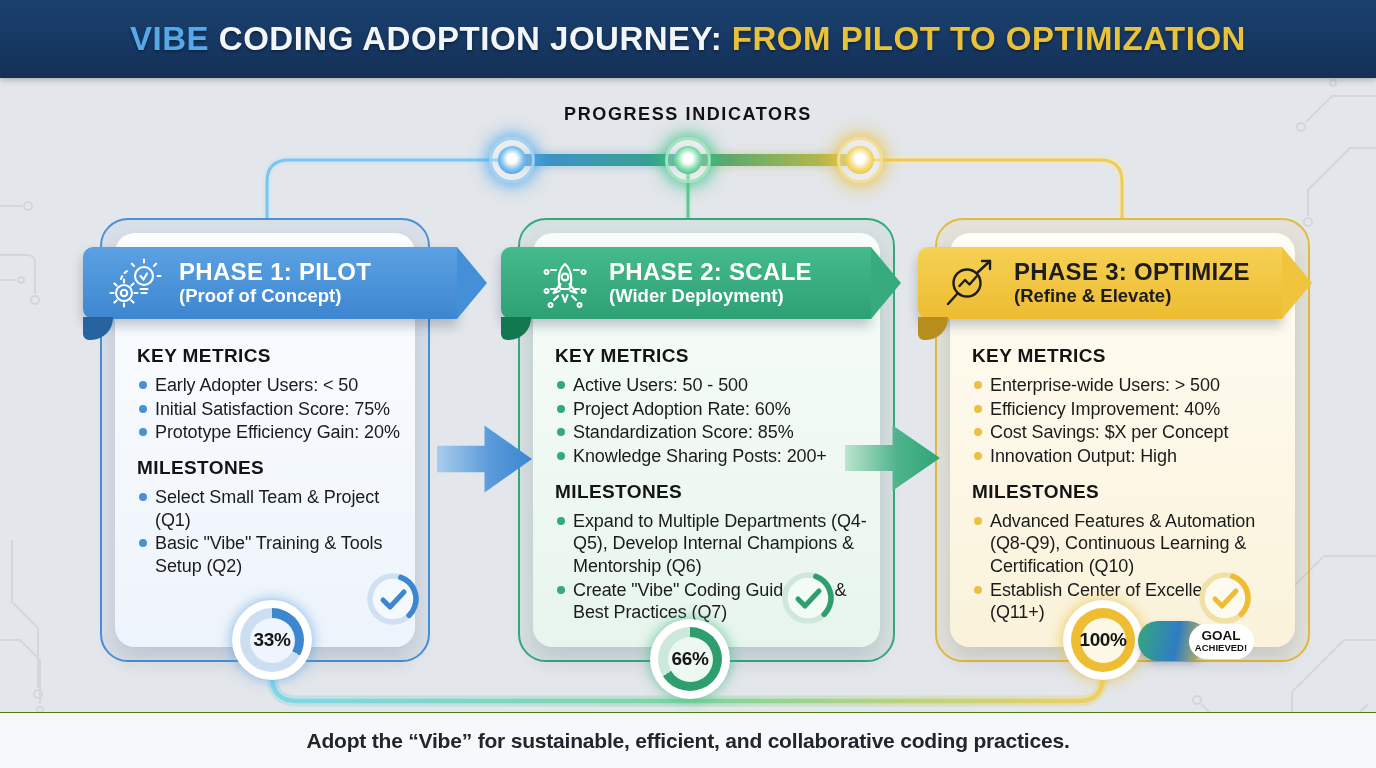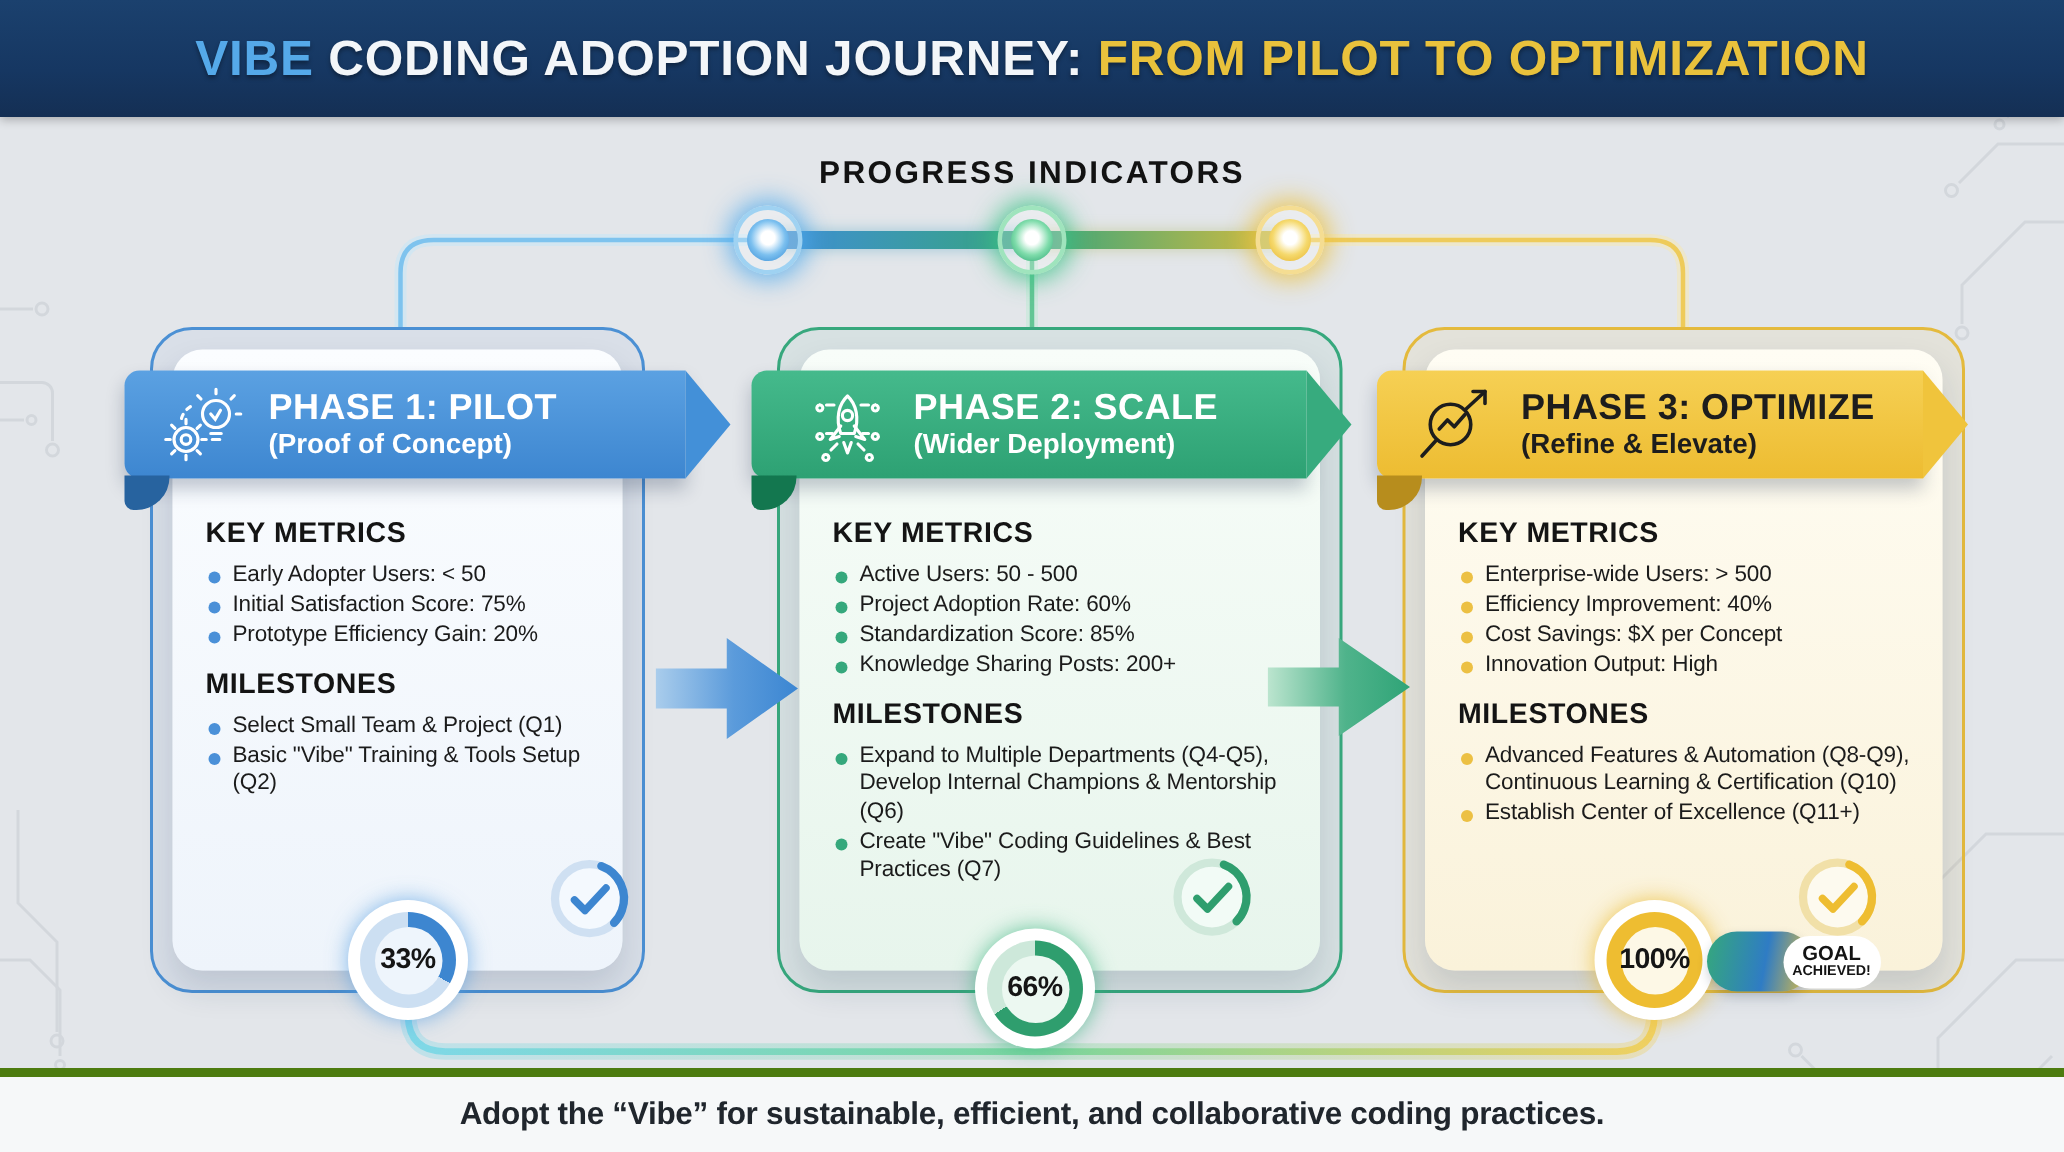--- a/index.html
+++ b/index.html
@@ -18,21 +18,21 @@
     display:flex; align-items:center; justify-content:center;
     box-shadow:0 2px 6px rgba(0,0,0,.25); }
   .title { font-size:33px; font-weight:800; letter-spacing:.5px; white-space:nowrap;
     text-shadow:0 2px 3px rgba(0,0,0,.35); }
   .t-vibe { color:#55a9e9; }
   .t-mid  { color:#f3f6f9; }
   .t-gold { color:#e9c23c; }
 
   
   .prog-label { position:absolute; left:0; top:104px; width:1376px; text-align:center;
-    font-size:21px; font-weight:800; letter-spacing:1.6px; color:#121212; }
+    font-size:18px; font-weight:800; letter-spacing:1.6px; color:#121212; }
   .seg { position:absolute; top:154px; height:12px; border-radius:6px; }
   .seg1 { left:512px; width:176px; background:linear-gradient(90deg,#3f8ed8,#37a57e); box-shadow:0 0 10px rgba(70,160,190,.45); }
   .seg2 { left:688px; width:172px; background:linear-gradient(90deg,#37a57e,#d8bc3d); box-shadow:0 0 10px rgba(170,180,90,.45); }
   .node { position:absolute; top:137px; width:46px; height:46px; border-radius:50%;
     display:flex; align-items:center; justify-content:center; background:rgba(255,255,255,.25); }
   .node .ball { width:28px; height:28px; border-radius:50%; }
   .node1 { left:489px; border:3px solid #9fd2f2; box-shadow:0 0 16px 4px rgba(80,170,235,.8); }
   .node1 .ball { background:radial-gradient(circle at 50% 45%, #ffffff 0 22%, #7cc0ef 55%, #2f86d2 100%); }
   .node2 { left:665px; border:3px solid #9fe4bd; box-shadow:0 0 16px 4px rgba(60,195,135,.8); }
   .node2 .ball { background:radial-gradient(circle at 50% 45%, #ffffff 0 22%, #7fdcab 55%, #22a06c 100%); }
@@ -77,21 +77,21 @@
 
   
   .body { position:absolute; left:22px; right:8px; top:112px; }
   .h2 { font-size:19px; font-weight:800; letter-spacing:.4px; color:#141414; margin-bottom:7px; }
   .h2.mt { margin-top:13px; }
   .bullet { display:flex; align-items:flex-start; margin-bottom:1px; }
   .dot { flex:0 0 8px; width:8px; height:8px; border-radius:50%; margin:7px 8px 0 2px; }
   .card1 .dot { background:#4a90d8; }
   .card2 .dot { background:#35a87c; }
   .card3 .dot { background:#ecc043; }
-  .btxt { font-size:15px; color:#1b1b1b; line-height:1.26; letter-spacing:-.1px; }
+  .btxt { font-size:18px; color:#1b1b1b; line-height:1.26; letter-spacing:-.1px; }
 
   
   .check { position:absolute; width:58px; height:58px; z-index:6; }
   .chk1 { left:364px; top:570px; }
   .chk2 { left:779px; top:569px; }
   .chk3 { left:1196px; top:569px; }
 
   
   .donut { position:absolute; width:80px; height:80px; border-radius:50%; background:#ffffff;
     display:flex; align-items:center; justify-content:center; z-index:7; }
@@ -120,21 +120,21 @@
   
   .flow-arrow { position:absolute; z-index:4;
     clip-path:polygon(0% 31%, 50% 31%, 50% 2%, 100% 50%, 50% 98%, 50% 69%, 0% 69%); }
   .arrow1 { left:437px; top:424px; width:95px; height:70px;
     background:linear-gradient(90deg,#aacdec 0%,#5b9bdb 55%,#3b86d2 100%); }
   .arrow2 { left:845px; top:424px; width:95px; height:68px;
     background:linear-gradient(90deg,#bce5cf 0%,#4fb38b 55%,#2fa477 100%); }
 
   
   .footer { position:absolute; left:0; top:712px; width:1376px; height:56px;
-    background:#f6f8f9; border-top:6px solid #4d7c0f;
+    background:#f6f8f9; border-top:1px solid #4d7c0f;
     display:flex; align-items:center; justify-content:center; }
   .footer-text { font-size:21px; font-weight:600; color:#20262d; letter-spacing:-.2px; }
 </style>
 </head>
 <body>
 
 <div class="stage">
 
   <svg class="circuit" viewBox="0 0 1376 768">
     <path d="M0 255 h28 a7 7 0 0 1 7 7 v32"></path>

